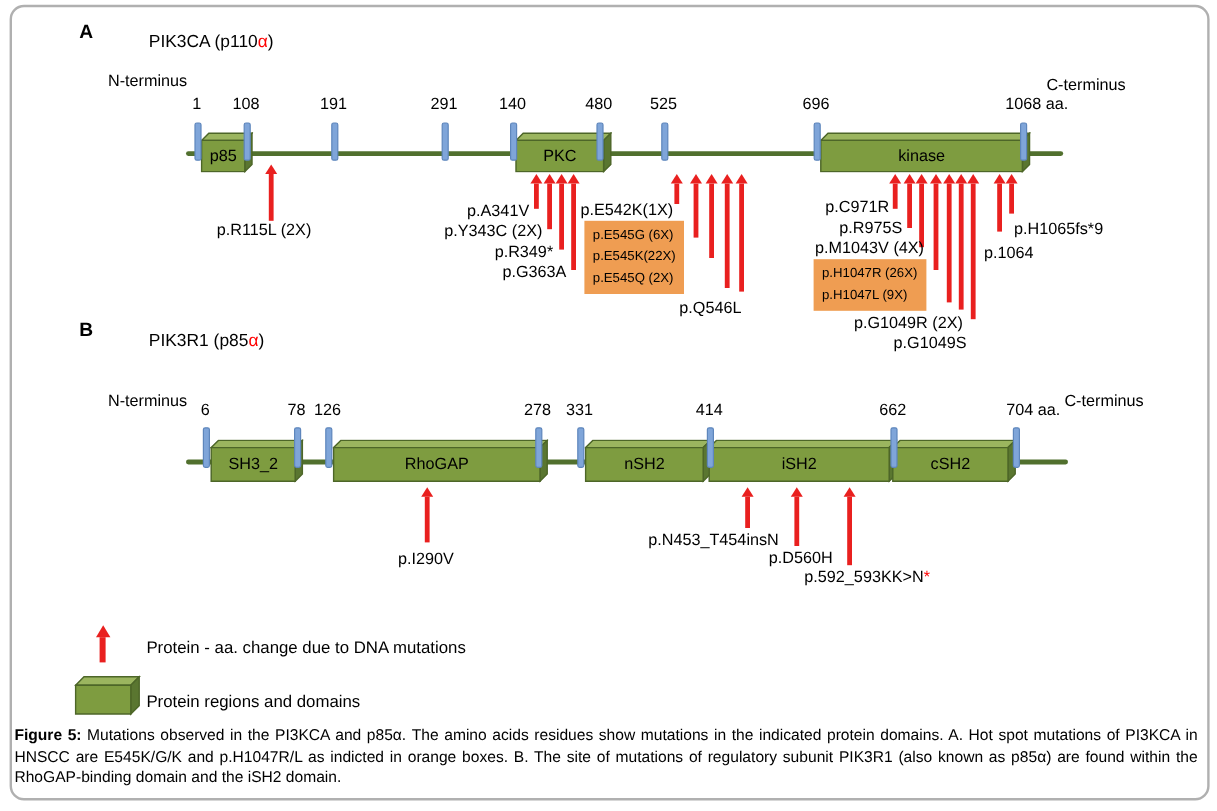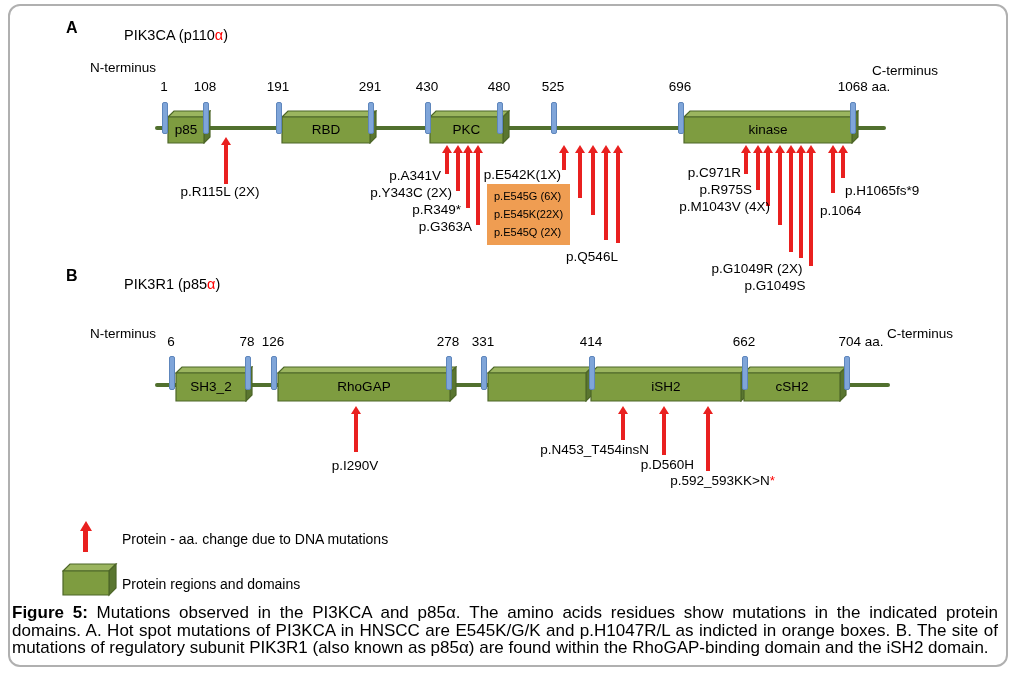--- a/index.html
+++ b/index.html
@@ -33,21 +33,21 @@
   .hotspot{position:absolute; background:var(--hotspot-orange,#EF9D52); padding:3px 7px 4px 7px;
            font-size:11px; line-height:18px; white-space:nowrap; z-index:2;}
   .legend-wrap{position:absolute; inset:0; z-index:4;}
   .legend-lbl{position:absolute; font-size:14px; white-space:nowrap;}
   .legend-cube{position:absolute;}
   .ctop{fill:var(--domain-top,#9BB55F); stroke:var(--domain-border,#4D6628); stroke-width:1.2;}
   .cside{fill:var(--domain-side,#5A7630); stroke:var(--domain-border,#4D6628); stroke-width:1.2;}
   .cfront{fill:var(--domain-front,#7E9C40); stroke:var(--domain-border,#4D6628); stroke-width:1.2;}
   .caption{
     position:absolute; left:12px; top:604px; width:986px; margin:0;
-    font-size:17px; line-height:17.5px; text-align:justify; z-index:4;
+    font-size:13px; line-height:17.5px; text-align:justify; z-index:4;
   }
 </style>
 </head>
 <body>
 
 <div class="page">
   <div class="frame"></div>
 
   <div id="diagram" style="position:absolute; inset:0;">
       <div class="panel-letter" style="left: 66px; top: 19px;">A</div>
@@ -57,65 +57,61 @@
       <div class="axis" style="left: 155px; top: 126px; width: 731px;"></div>
       <div class="tick" style="left: 162px; top: 102px; height: 30px;"></div>
       <div class="tick-lbl" style="left: 164px; top: 79px;">1</div>
       <div class="tick" style="left: 203px; top: 102px; height: 30px;"></div>
       <div class="tick-lbl" style="left: 205px; top: 79px;">108</div>
       <div class="tick" style="left: 276px; top: 102px; height: 30px;"></div>
       <div class="tick-lbl" style="left: 278px; top: 79px;">191</div>
       <div class="tick" style="left: 368px; top: 102px; height: 30px;"></div>
       <div class="tick-lbl" style="left: 370px; top: 79px;">291</div>
       <div class="tick" style="left: 425px; top: 102px; height: 30px;"></div>
-      <div class="tick-lbl" style="left: 427px; top: 79px;">430</div>
+      <div class="tick-lbl" style="left: 427px; top: 79px;">140</div>
       <div class="tick" style="left: 497px; top: 102px; height: 30px;"></div>
       <div class="tick-lbl" style="left: 499px; top: 79px;">480</div>
       <div class="tick" style="left: 551px; top: 102px; height: 30px;"></div>
       <div class="tick-lbl" style="left: 553px; top: 79px;">525</div>
       <div class="tick" style="left: 678px; top: 102px; height: 30px;"></div>
       <div class="tick-lbl" style="left: 680px; top: 79px;">696</div>
       <div class="tick" style="left: 850px; top: 102px; height: 30px;"></div>
       <div class="tick-lbl" style="left: 864px; top: 79px;">1068 aa.</div>
       <div class="cube" style="left: 167px; top: 110px;">
         <svg width="44" height="34">
           <polygon class="ctop" points="1,7 7,1 43,1 37,7"></polygon>
           <polygon class="cside" points="37,7 43,1 43,27 37,33"></polygon>
           <polygon class="cfront" points="1,7 37,7 37,33 1,33"></polygon>
         </svg>
         <span class="cube-label" style="left: 1px; top: 7px; width: 36px; line-height: 26px;">p85</span>
       </div>
-      <div class="cube" style="left: 281px; top: 110px;">
-        <svg width="96" height="34">
-          <polygon class="ctop" points="1,7 7,1 95,1 89,7"></polygon>
-          <polygon class="cside" points="89,7 95,1 95,27 89,33"></polygon>
-          <polygon class="cfront" points="1,7 89,7 89,33 1,33"></polygon>
-        </svg>
-        <span class="cube-label" style="left: 1px; top: 7px; width: 88px; line-height: 26px;">RBD</span>
-      </div>
       <div class="cube" style="left: 429px; top: 110px;">
         <svg width="81" height="34">
           <polygon class="ctop" points="1,7 7,1 80,1 74,7"></polygon>
           <polygon class="cside" points="74,7 80,1 80,27 74,33"></polygon>
           <polygon class="cfront" points="1,7 74,7 74,33 1,33"></polygon>
         </svg>
         <span class="cube-label" style="left: 1px; top: 7px; width: 73px; line-height: 26px;">PKC</span>
       </div>
       <div class="cube" style="left: 683px; top: 110px;">
         <svg width="176" height="34">
           <polygon class="ctop" points="1,7 7,1 175,1 169,7"></polygon>
           <polygon class="cside" points="169,7 175,1 175,27 169,33"></polygon>
           <polygon class="cfront" points="1,7 169,7 169,33 1,33"></polygon>
         </svg>
         <span class="cube-label" style="left: 1px; top: 7px; width: 168px; line-height: 26px;">kinase</span>
       </div>
       <div class="hotspot" style="left: 487px; top: 184px;">
         <div>p.E545G (6X)</div>
         <div>p.E545K(22X)</div>
         <div>p.E545Q (2X)</div>
+      </div>
+      <div class="hotspot" style="left: 678px; top: 216px;">
+        <div>p.H1047R (26X)</div>
+        <div>p.H1047L (9X)</div>
       </div>
       <div class="arrow" style="left: 220px; top: 137px; height: 47px;">
         <div class="arrow-head"></div>
         <div class="arrow-shaft"></div>
       </div>
       <div class="arrow" style="left: 441px; top: 145px; height: 29px;">
         <div class="arrow-head"></div>
         <div class="arrow-shaft"></div>
       </div>
       <div class="arrow" style="left: 452px; top: 145px; height: 46px;">
@@ -236,20 +232,21 @@
           <polygon class="cfront" points="1,7 173,7 173,35 1,35"></polygon>
         </svg>
         <span class="cube-label" style="left: 1px; top: 7px; width: 172px; line-height: 28px;">RhoGAP</span>
       </div>
       <div class="cube" style="left: 487px; top: 366px;">
         <svg width="106" height="36">
           <polygon class="ctop" points="1,7 7,1 105,1 99,7"></polygon>
           <polygon class="cside" points="99,7 105,1 105,29 99,35"></polygon>
           <polygon class="cfront" points="1,7 99,7 99,35 1,35"></polygon>
         </svg>
+        <span class="cube-label" style="left: 1px; top: 7px; width: 98px; line-height: 28px;">nSH2</span>
       </div>
       <div class="cube" style="left: 590px; top: 366px;">
         <svg width="158" height="36">
           <polygon class="ctop" points="1,7 7,1 157,1 151,7"></polygon>
           <polygon class="cside" points="151,7 157,1 157,29 151,35"></polygon>
           <polygon class="cfront" points="1,7 151,7 151,35 1,35"></polygon>
         </svg>
         <span class="cube-label" style="left: 1px; top: 7px; width: 150px; line-height: 28px;">iSH2</span>
       </div>
       <div class="cube" style="left: 743px; top: 366px;">

